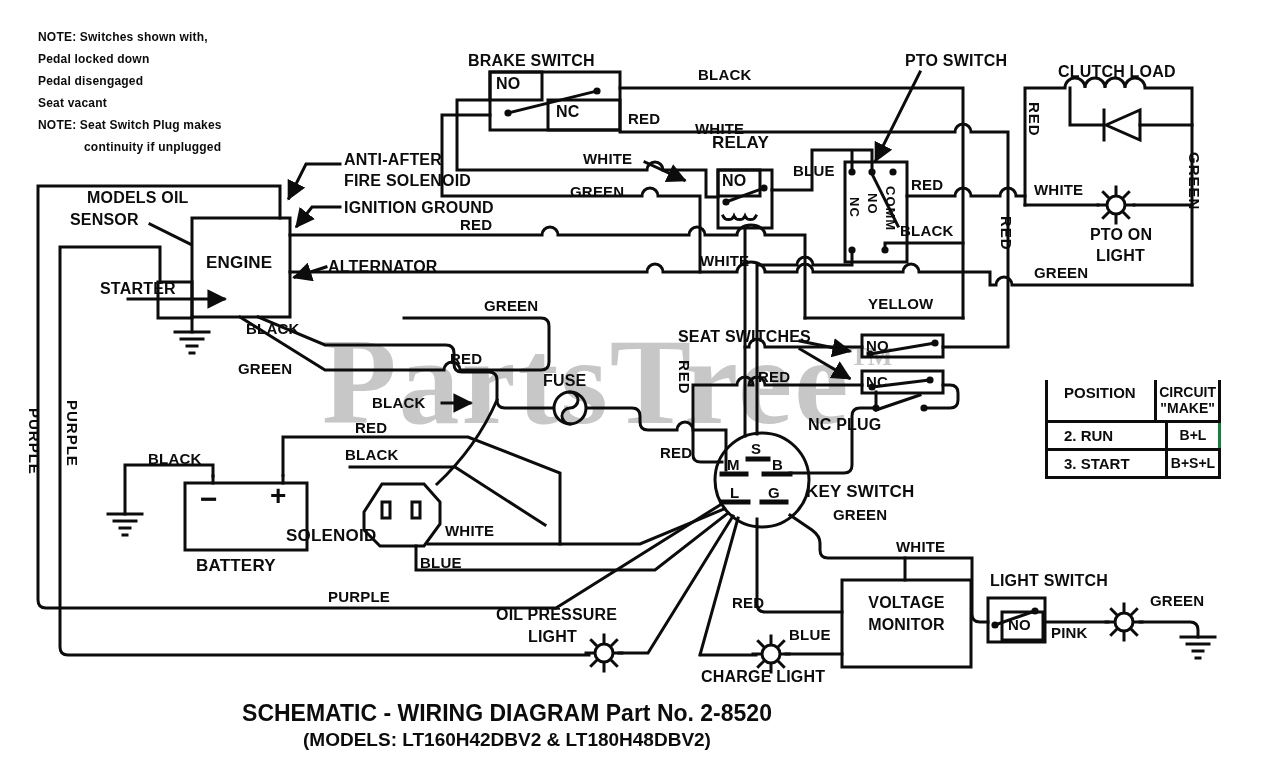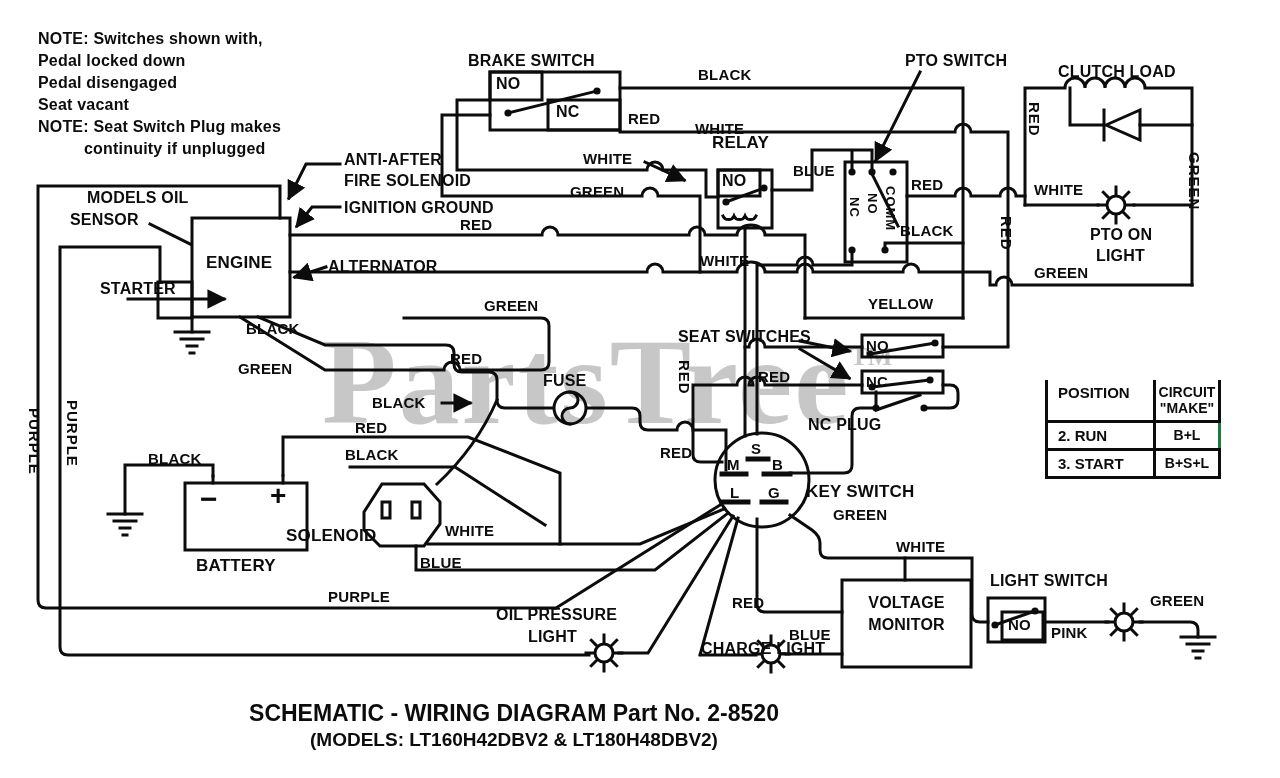--- a/index.html
+++ b/index.html
@@ -8,26 +8,26 @@
   #wm{position:absolute;left:322px;top:312px;font-family:"Liberation Serif",serif;
       font-weight:bold;font-size:122px;color:#c7c7c7;letter-spacing:2px;z-index:1;white-space:nowrap;}
   #wm sup{font-size:26px;vertical-align:58px;letter-spacing:0;}
   svg#wires{position:absolute;left:0;top:0;z-index:2;}
   .lab{position:absolute;z-index:3;font-weight:bold;font-size:15px;color:#0c0c0c;
        white-space:nowrap;letter-spacing:.2px;}
   .big{font-size:16px;}
   .bigger{font-size:17px;}
   .sm{font-size:13px;}
   .vlab{writing-mode:vertical-rl;letter-spacing:1px;}
-  .note{font-size:16px;}
-  .ttl{position:absolute;left:7px;width:1014px;text-align:center;z-index:3;font-weight:bold;color:#0c0c0c;}
+  .note{font-size:12px;}
+  .ttl{position:absolute;left:0;width:1014px;text-align:center;z-index:3;font-weight:bold;color:#0c0c0c;}
   .tbl{position:absolute;left:1045px;top:380px;width:176px;z-index:3;color:#0c0c0c;font-weight:bold;}
   .tbl .hd{border:3px solid #0c0c0c;text-align:center;font-size:15px;padding:3px 0;}
   .tbl .rowx{display:flex;border-left:3px solid #0c0c0c;border-bottom:3px solid #0c0c0c;}
-  .tbl .c1{width:85px;padding:4px 10px;font-size:15px;border-right:3px solid #0c0c0c;}
+  .tbl .c1{width:85px;padding:4px 16px;font-size:15px;border-right:3px solid #0c0c0c;}
   .tbl .c2{flex:1;text-align:center;font-size:14px;padding:4px 2px;}
   .ctr{text-align:center;}
 </style>
 </head>
 <body>
 
 <div id="stage">
 
   <div id="wm"><span>PartsTree</span><sup>TM</sup></div>
 
@@ -187,21 +187,21 @@
   <div class="lab big" style="left:100px;top:280px">STARTER</div>
   <div class="lab big" style="left:328px;top:258px">ALTERNATOR</div>
   <div class="lab big" style="left:678px;top:328px">SEAT SWITCHES</div>
   <div class="lab big" style="left:543px;top:372px">FUSE</div>
   <div class="lab big" style="left:808px;top:416px">NC PLUG</div>
   <div class="lab bigger" style="left:806px;top:482px">KEY SWITCH</div>
   <div class="lab bigger" style="left:196px;top:556px">BATTERY</div>
   <div class="lab bigger" style="left:286px;top:526px">SOLENOID</div>
   <div class="lab big" style="left:496px;top:606px">OIL PRESSURE</div>
   <div class="lab big" style="left:528px;top:628px">LIGHT</div>
-  <div class="lab big" style="left:701px;top:640px">CHARGE LIGHT</div>
+  <div class="lab big" style="left:701px;top:668px">CHARGE LIGHT</div>
   <div class="lab big ctr" style="left:842px;top:594px;width:129px">VOLTAGE</div>
   <div class="lab big ctr" style="left:842px;top:616px;width:129px">MONITOR</div>
   <div class="lab big" style="left:990px;top:572px">LIGHT SWITCH</div>
   <div class="lab big" style="left:1090px;top:226px">PTO ON</div>
   <div class="lab big" style="left:1096px;top:247px">LIGHT</div>
 
   <div class="lab big" style="left:496px;top:75px">NO</div>
   <div class="lab big" style="left:556px;top:103px">NC</div>
   <div class="lab big" style="left:722px;top:172px">NO</div>
   <div class="lab" style="left:866px;top:337px">NO</div>

